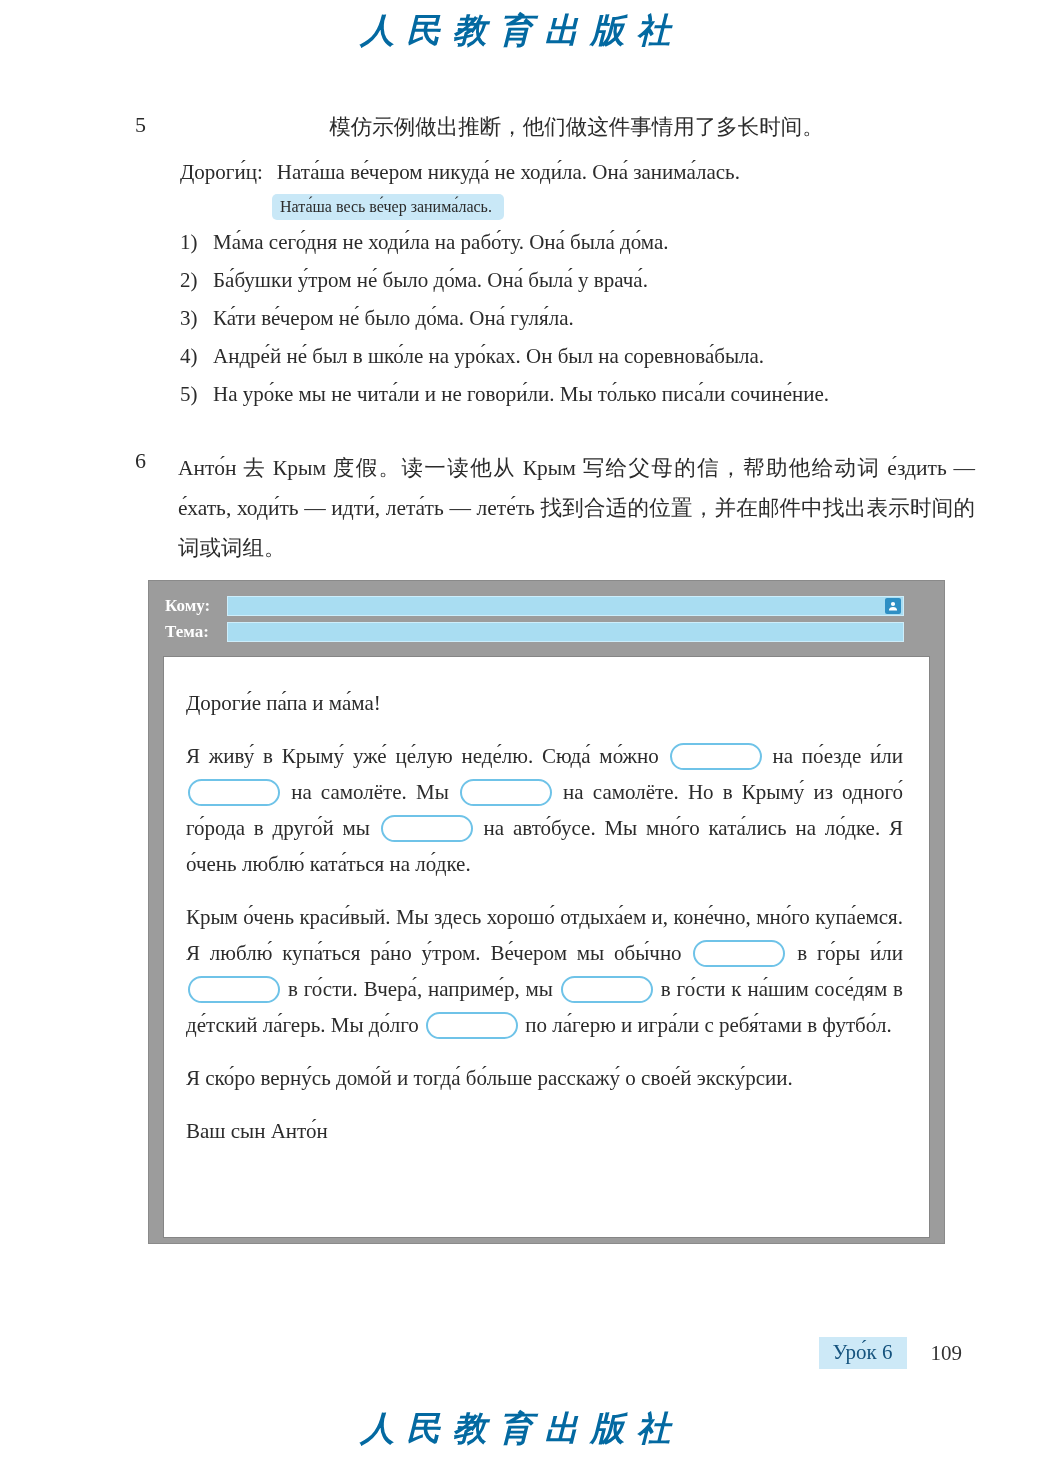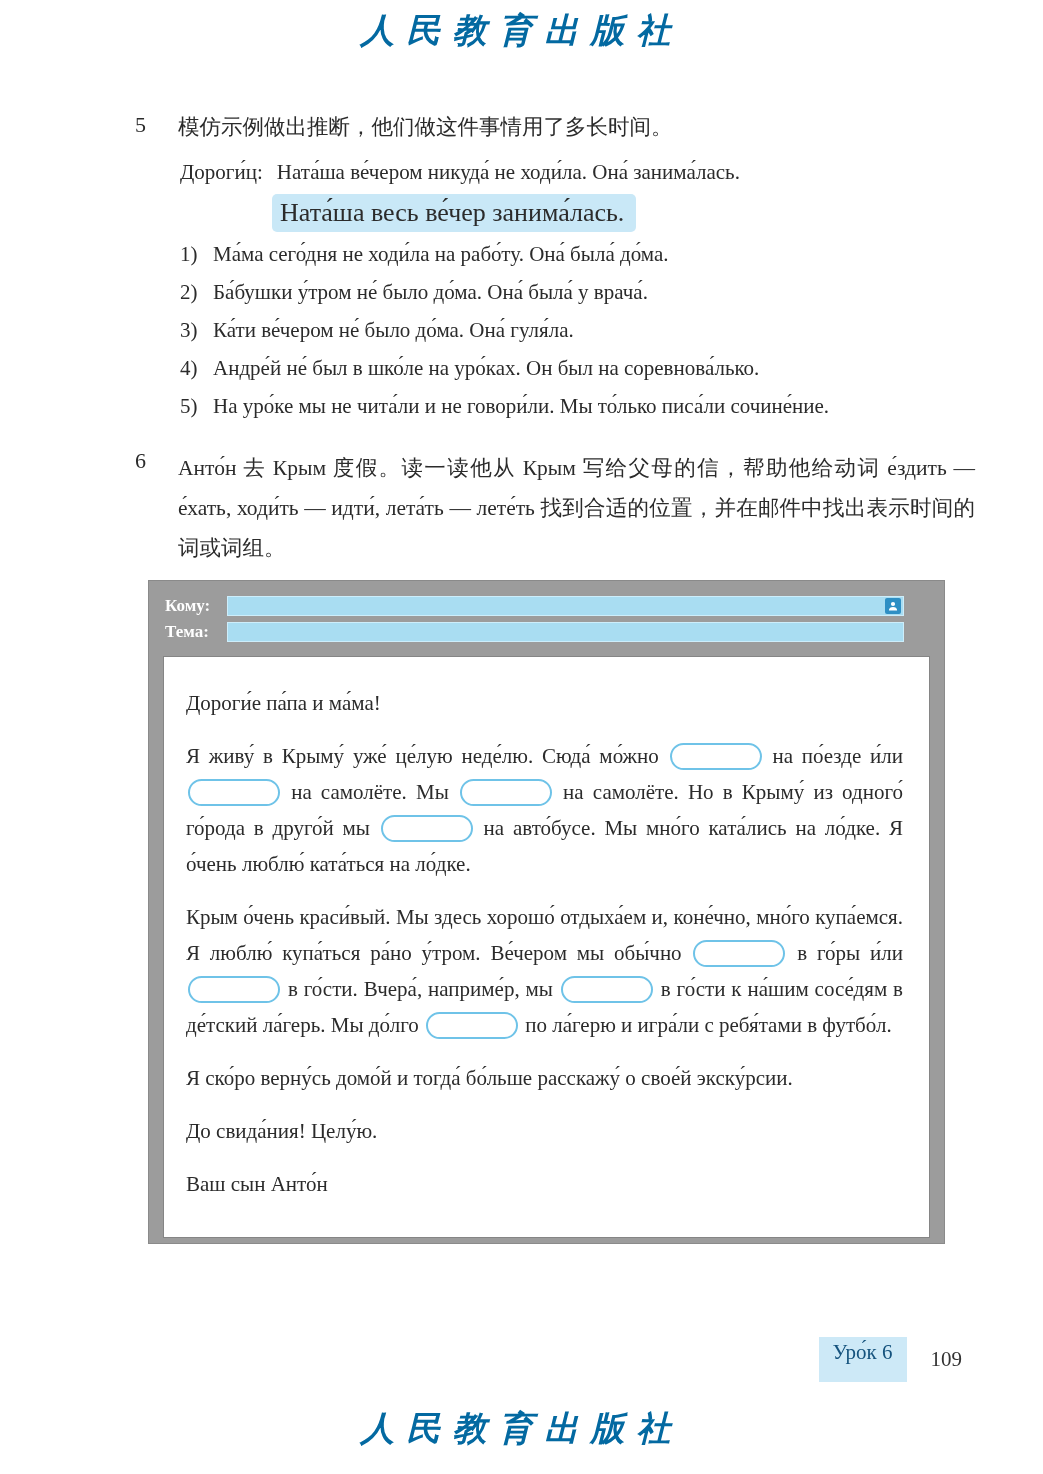--- a/index.html
+++ b/index.html
@@ -23,31 +23,31 @@
   }
   .logo-top { top: 8px; }
   .logo-bottom { top: 1406px; }
 
   
   .exercise { position: absolute; left: 135px; width: 840px; }
   .ex5 { top: 112px; }
   .ex6 { top: 448px; display: flex; }
   .ex-header { display: flex; }
   .ex-num { width: 43px; flex: none; font-size: 22px; }
-  .ex-instr { flex: 1; font-size: 21.5px; line-height: 30px; }
+  .ex-instr { flex: 1; font-size: 21.5px; line-height: 30px; text-align: center; }
   .ex6 .ex-instr { line-height: 40px; text-align: justify; }
 
   .sample-line { display: flex; gap: 14px; padding-left: 45px; margin-top: 18px; font-size: 21px; }
   .sample-label { flex: none; }
   .sample-answer-row { padding-left: 137px; margin-top: 13px; }
   .highlight {
     background: #c9e8f7;
     padding: 4px 12px 5px 8px;
     border-radius: 5px;
-    font-size: 26px;
+    font-size: 16px;
   }
   .item { display: flex; padding-left: 45px; margin-top: 14px; font-size: 21px; line-height: 24px; }
   .item-num { width: 33px; flex: none; }
   .item-text { flex: 1; }
 
   
   .email-window {
     position: absolute;
     left: 148px; top: 580px;
     width: 797px; height: 664px;
@@ -114,21 +114,21 @@
     top: 1337px;
     right: 81px;
     display: flex;
     align-items: center;
     gap: 24px;
     font-size: 21px;
   }
   .lesson-badge {
     background: #cde9f7;
     color: #15537e;
-    padding: 3px 14px 17px 14px;
+    padding: 3px 14px 4px 14px;
   }
   .page-number { color: #333333; }
 </style>
 </head>
 <body>
 
 <div class="logo logo-top">人民教育出版社</div>
 
 <section class="exercise ex5">
   <div class="ex-header">
@@ -149,21 +149,21 @@
   <div class="item">
     <span class="item-num">2)</span>
     <span class="item-text">Ба́бушки у́тром не́ было до́ма. Она́ была́ у врача́.</span>
   </div>
   <div class="item">
     <span class="item-num">3)</span>
     <span class="item-text">Ка́ти ве́чером не́ было до́ма. Она́ гуля́ла.</span>
   </div>
   <div class="item">
     <span class="item-num">4)</span>
-    <span class="item-text">Андре́й не́ был в шко́ле на уро́ках. Он был на соревнова́лько.</span>
+    <span class="item-text">Андре́й не́ был в шко́ле на уро́ках. Он был на соревнова́была.</span>
   </div>
   <div class="item">
     <span class="item-num">5)</span>
     <span class="item-text">На уро́ке мы не чита́ли и не говори́ли. Мы то́лько писа́ли сочине́ние.</span>
   </div>
 </section>
 
 <section class="exercise ex6">
   <span class="ex-num">6</span>
   <span class="ex-instr">Анто́н 去 Крым 度假。读一读他从 Крым 写给父母的信，帮助他给动词 е́здить — е́хать, ходи́ть — идти́, лета́ть — лете́ть 找到合适的位置，并在邮件中找出表示时间的词或词组。</span>
@@ -183,21 +183,20 @@
   </div>
   <div class="email-field-row">
     <span class="field-label">Тема:</span>
     <span class="field-input"></span>
   </div>
   <div class="letter-area">
       <p class="letter-p">Дороги́е па́па и ма́ма!</p>
       <p class="letter-p">Я живу́ в Крыму́ уже́ це́лую неде́лю. Сюда́ мо́жно <span class="blank"></span> на по́езде и́ли <span class="blank"></span> на самолёте. Мы <span class="blank"></span> на самолёте. Но в Крыму́ из одного́ го́рода в друго́й мы <span class="blank"></span> на авто́бусе. Мы мно́го ката́лись на ло́дке. Я о́чень люблю́ ката́ться на ло́дке.</p>
       <p class="letter-p">Крым о́чень краси́вый. Мы здесь хорошо́ отдыха́ем и, коне́чно, мно́го купа́емся. Я люблю́ купа́ться ра́но у́тром. Ве́чером мы обы́чно <span class="blank"></span> в го́ры и́ли <span class="blank"></span> в го́сти. Вчера́, наприме́р, мы <span class="blank"></span> в го́сти к на́шим сосе́дям в де́тский ла́герь. Мы до́лго <span class="blank"></span> по ла́герю и игра́ли с ребя́тами в футбо́л.</p>
       <p class="letter-p">Я ско́ро верну́сь домо́й и тогда́ бо́льше расскажу́ о свое́й экску́рсии.</p>
-      <p class="letter-p">До свида́ния! Целу́ю.</p>
       <p class="letter-p">Ваш сын Анто́н</p>
     </div>
 </div>
 
 <div class="footer">
   <span class="lesson-badge">Уро́к 6</span>
   <span class="page-number">109</span>
 </div>
 
 <div class="logo logo-bottom">人民教育出版社</div>

